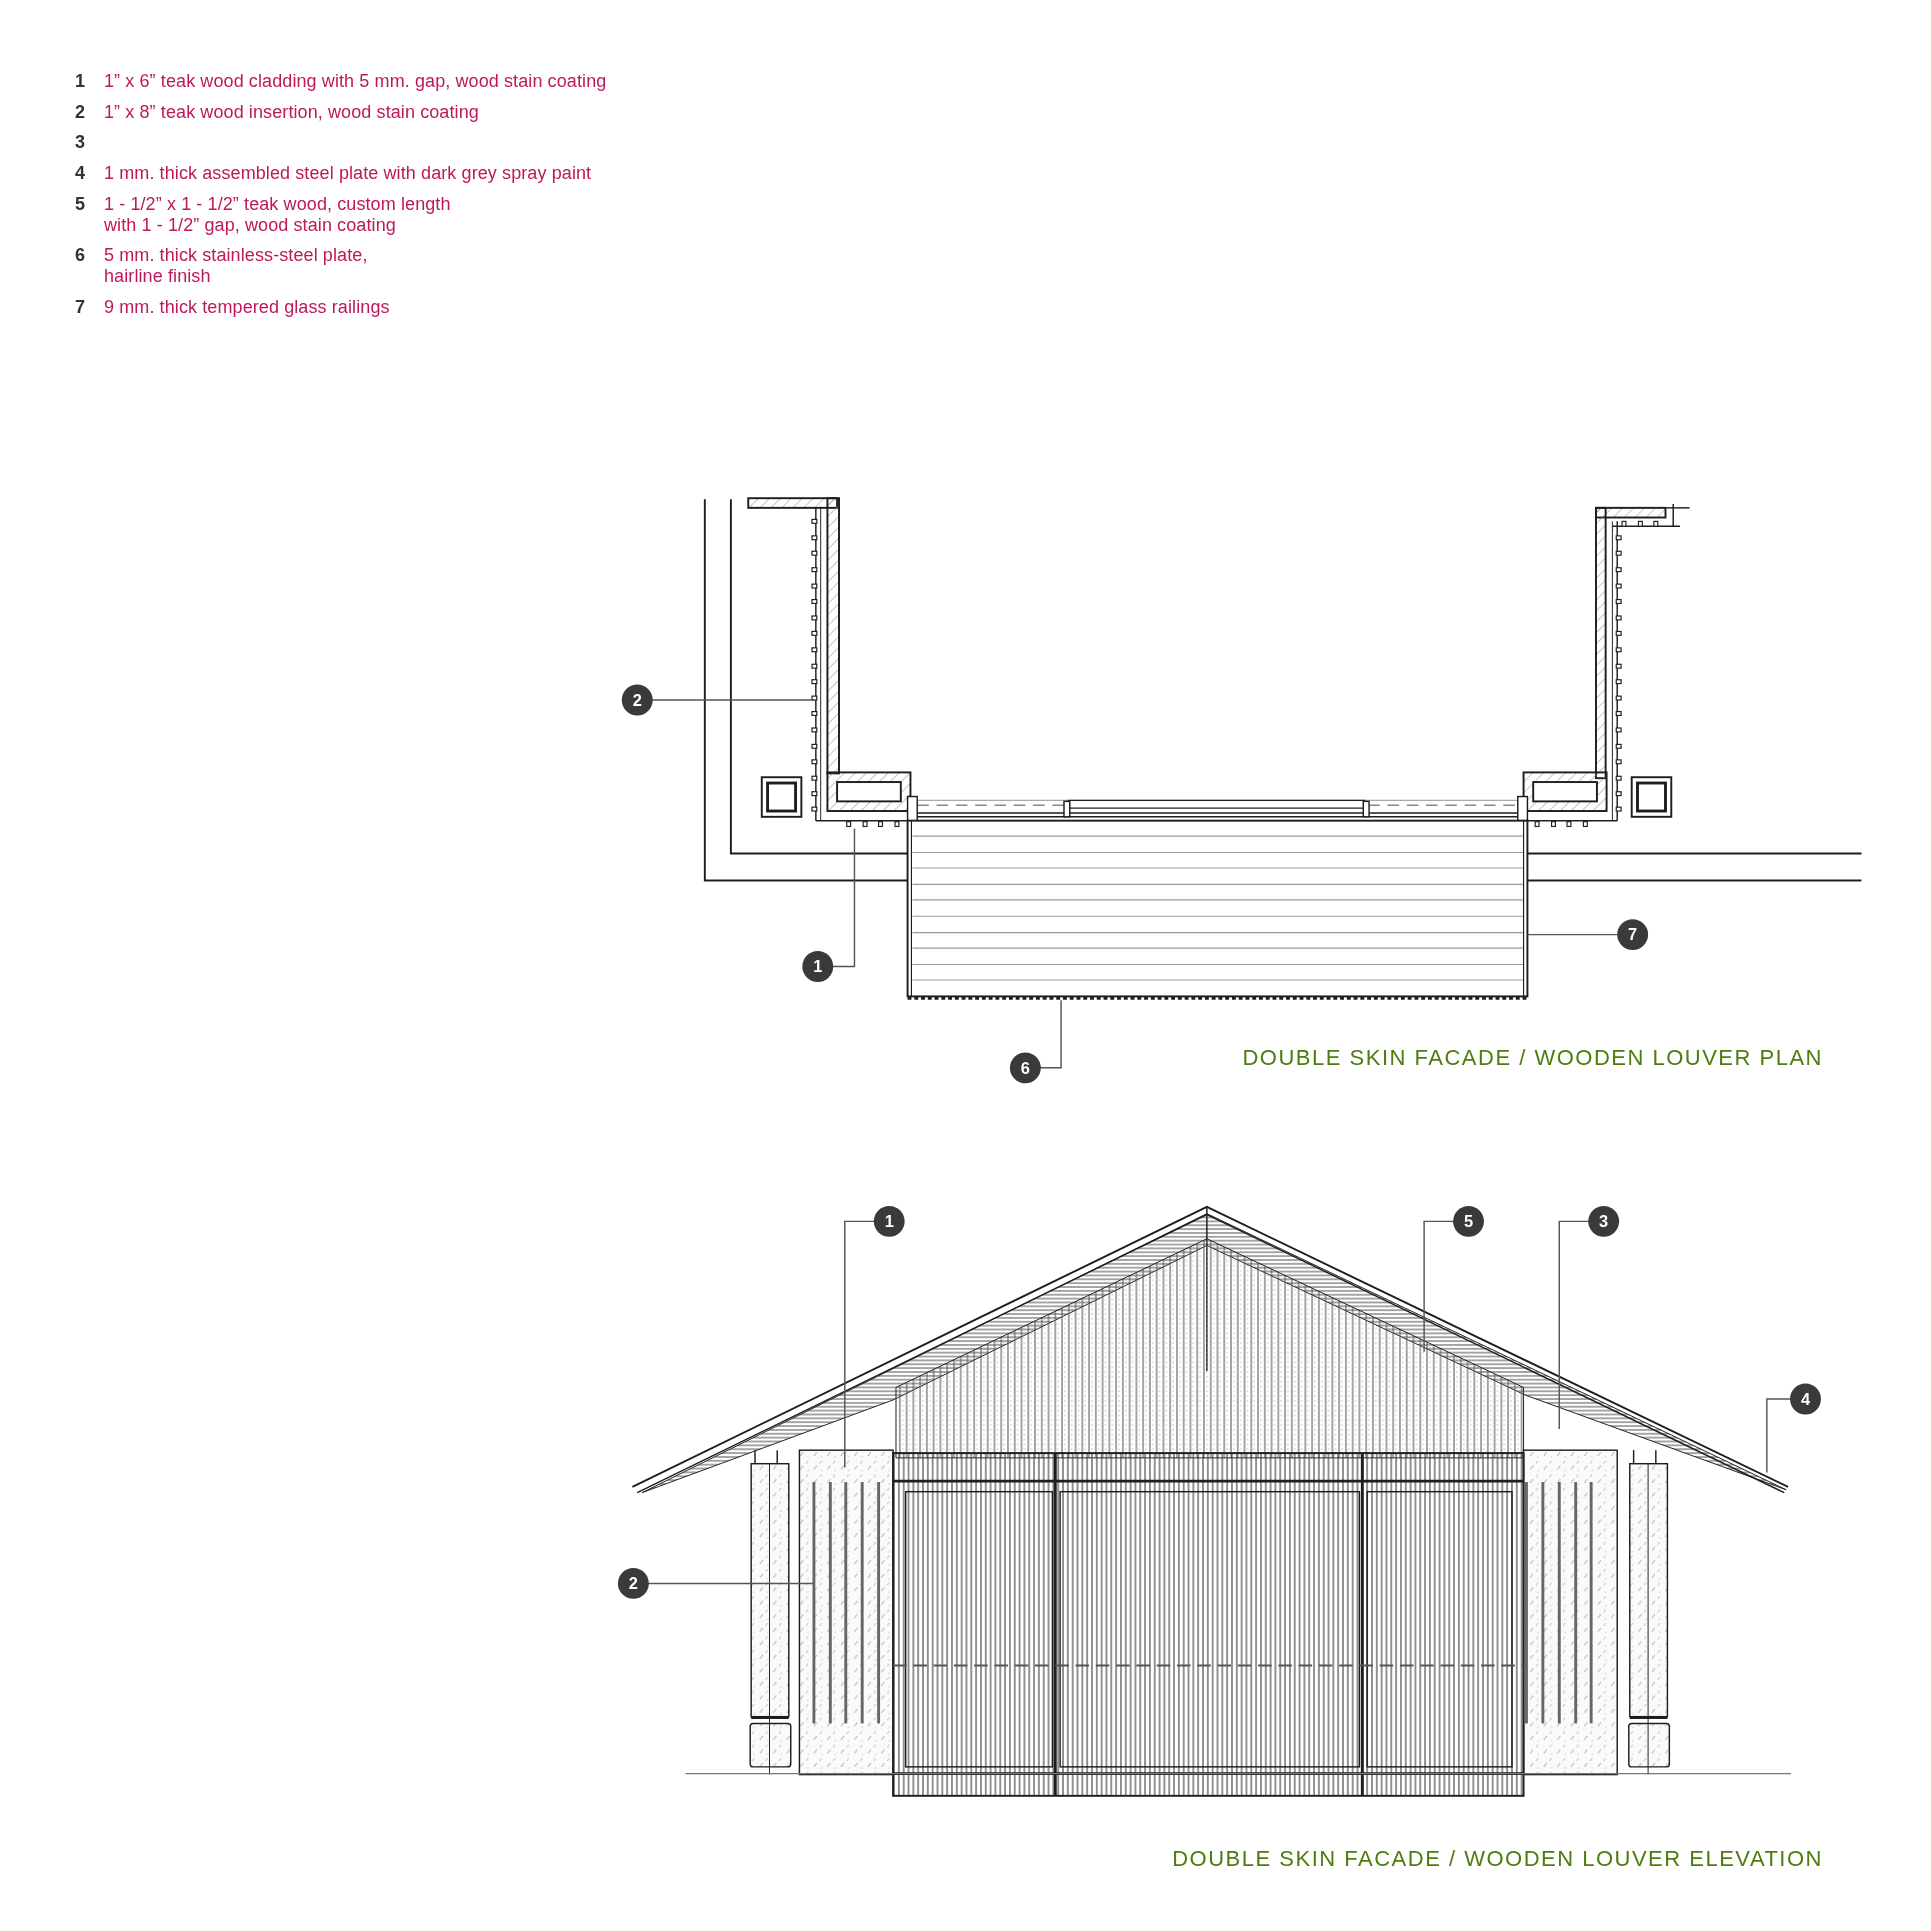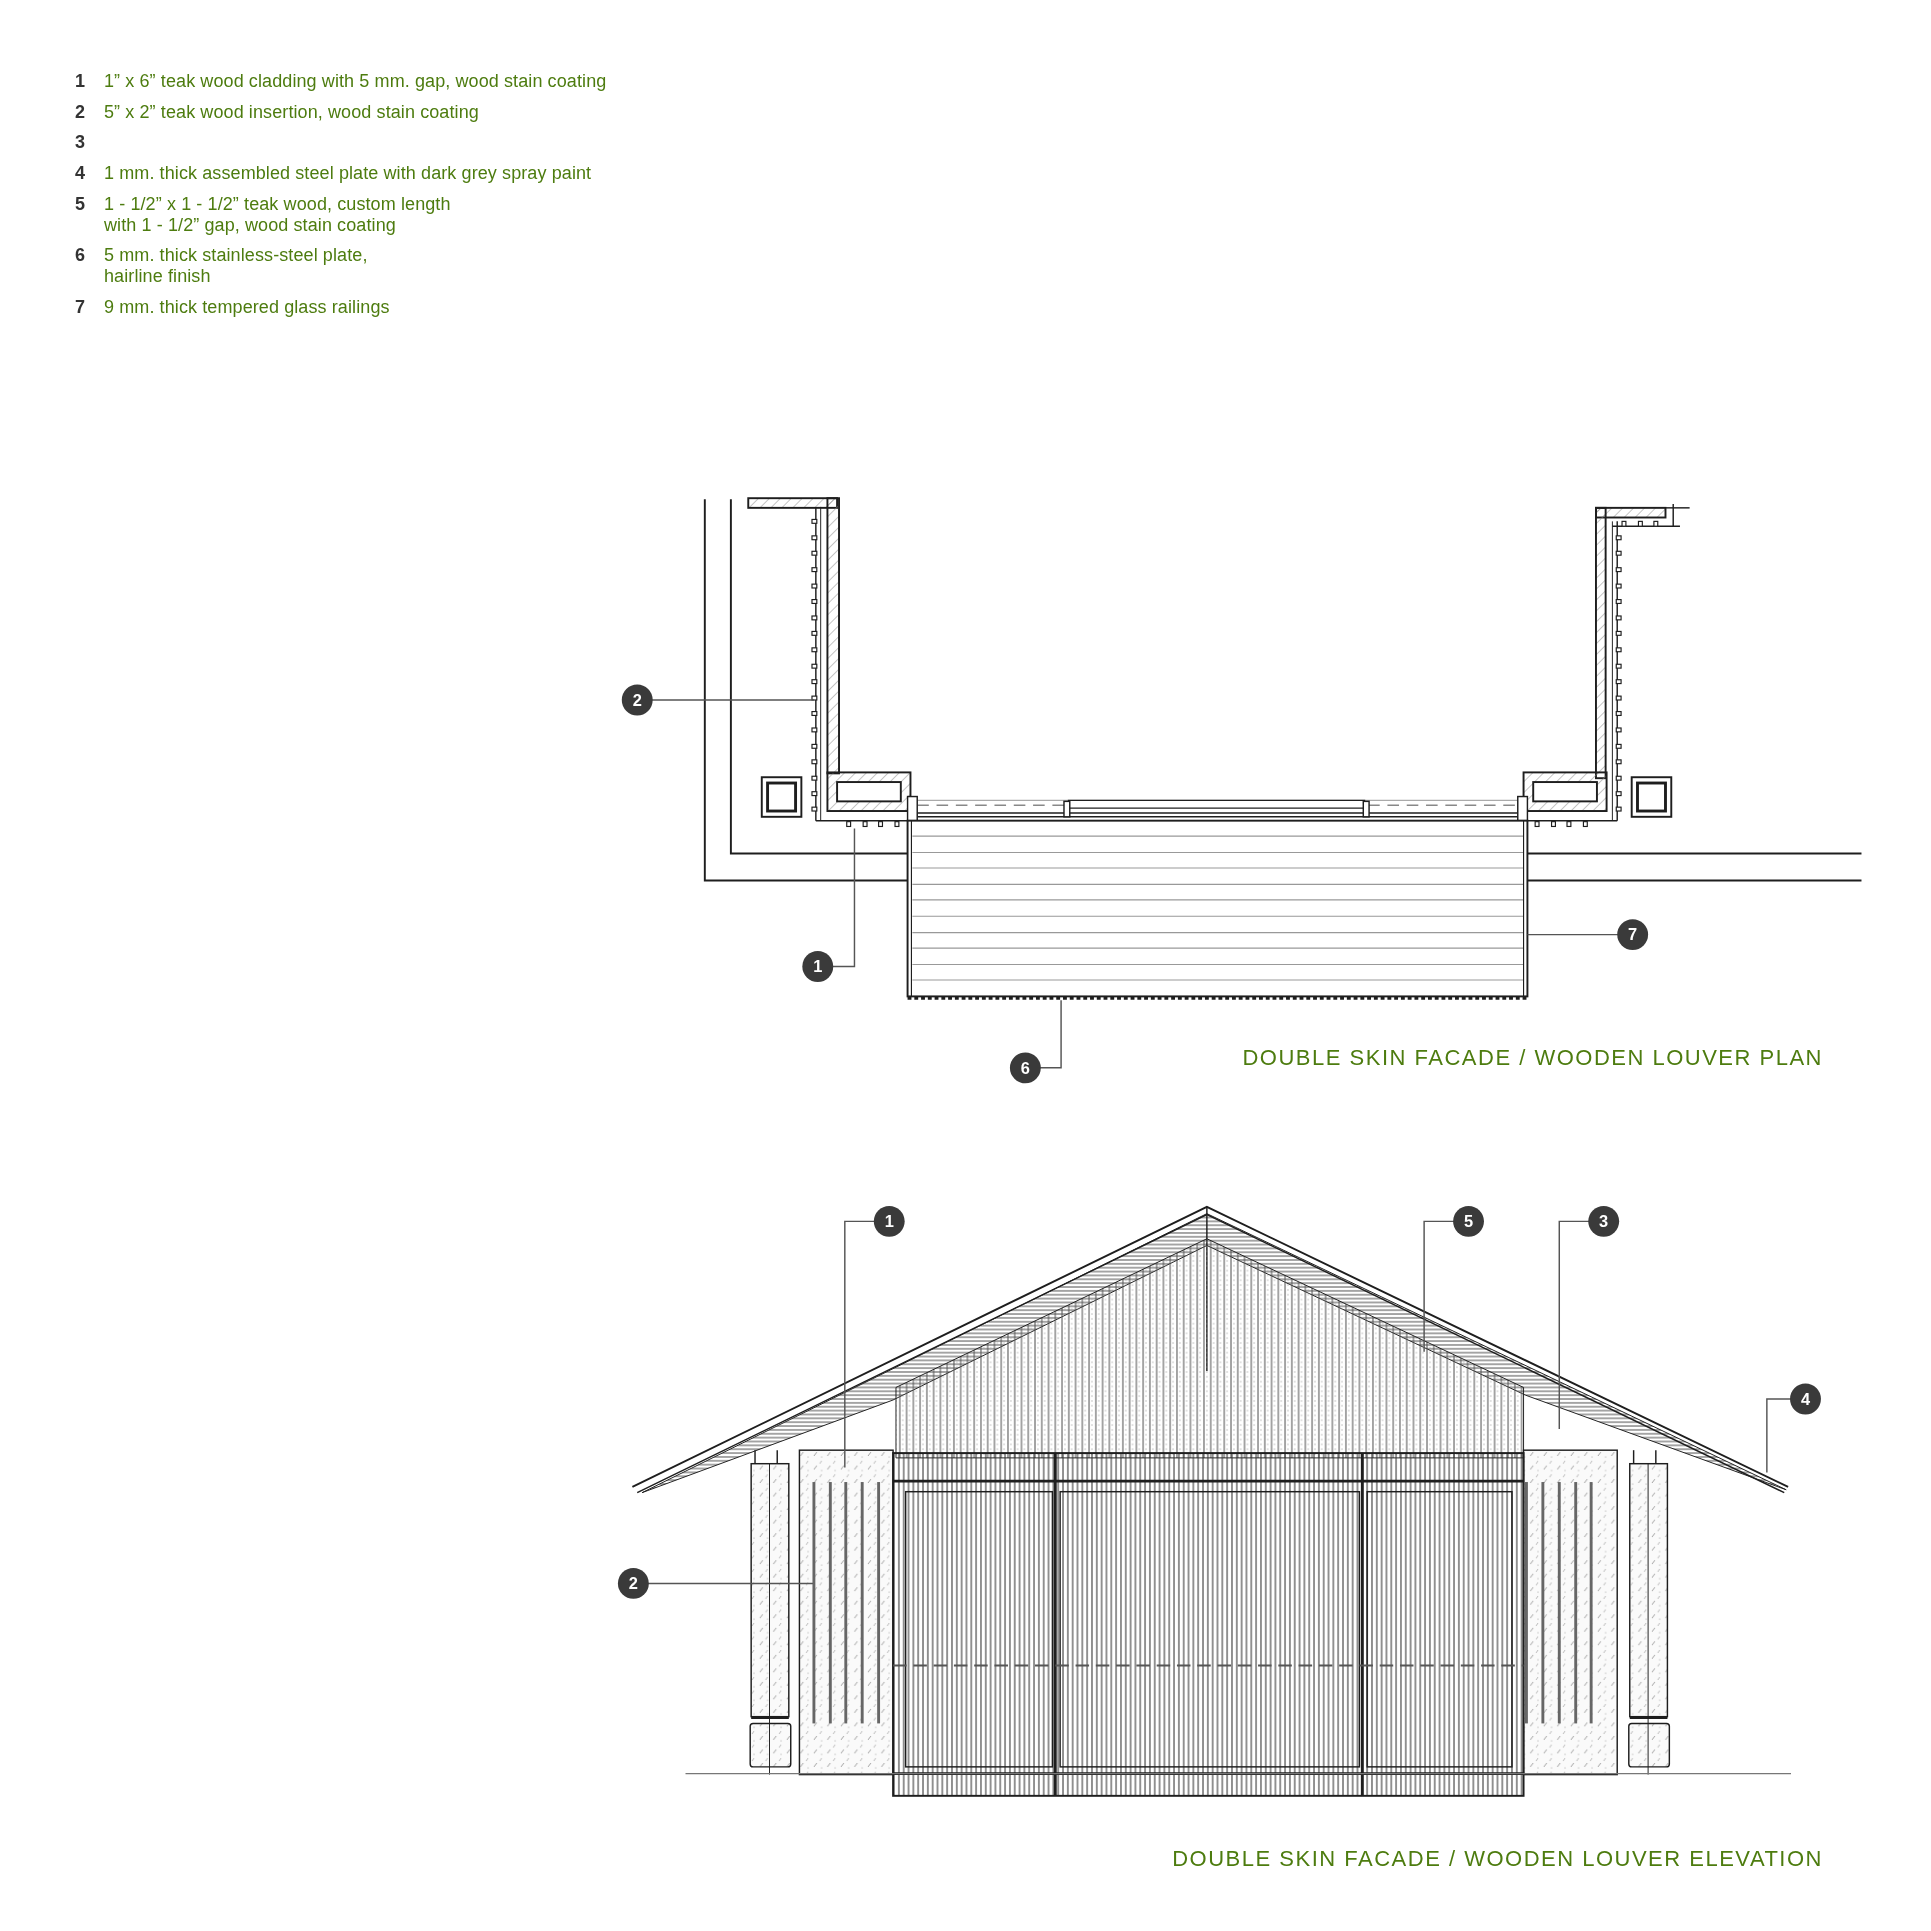--- a/index.html
+++ b/index.html
@@ -1,37 +1,37 @@
 <!DOCTYPE html>
 <html><head>
 <meta charset="utf-8">
 <style>
   html, body { margin: 0; padding: 0; background: #ffffff; }
   body { width: 1931px; height: 1931px; position: relative; overflow: hidden;
          font-family: "Liberation Sans", "DejaVu Sans", sans-serif; color: #3a3a3a; }
   .legend { position: absolute; left: 75px; top: 71px; width: 695px; }
   .legend-item { display: flex; align-items: flex-start; margin-bottom: 9.7px; font-size: 18px; line-height: 21px; }
   .legend-num { width 29px; min-width: 29px; font-weight: bold; color: #333; }
-  .legend-text { color: #4d7c0f; white-space: pre-line; letter-spacing: 0.1px; }
+  .legend-text { color: #be185d; white-space: pre-line; letter-spacing: 0.1px; }
   .drawing { position: absolute; left: 0; top: 0; width: 1931px; height: 1931px; }
   .caption { position: absolute; font-size: 22px; letter-spacing: 1.5px; color: #4d7c0f; white-space: nowrap; }
   .cap-plan { right: 108px; top: 1045px; }
   .cap-elev { right: 108px; top: 1846px; margin-left: 16px; }
 </style>
 </head>
 <body>
 
 <div class="legend">
   <div class="legend-item">
     <span class="legend-num">1</span>
     <span class="legend-text">1” x 6” teak wood cladding with 5 mm. gap, wood stain coating</span>
   </div>
   <div class="legend-item">
     <span class="legend-num">2</span>
-    <span class="legend-text">5” x 2” teak wood insertion, wood stain coating</span>
+    <span class="legend-text">1” x 8” teak wood insertion, wood stain coating</span>
   </div>
   <div class="legend-item">
     <span class="legend-num">3</span>
   </div>
   <div class="legend-item">
     <span class="legend-num">4</span>
     <span class="legend-text">1 mm. thick assembled steel plate with dark grey spray paint</span>
   </div>
   <div class="legend-item">
     <span class="legend-num">5</span>

